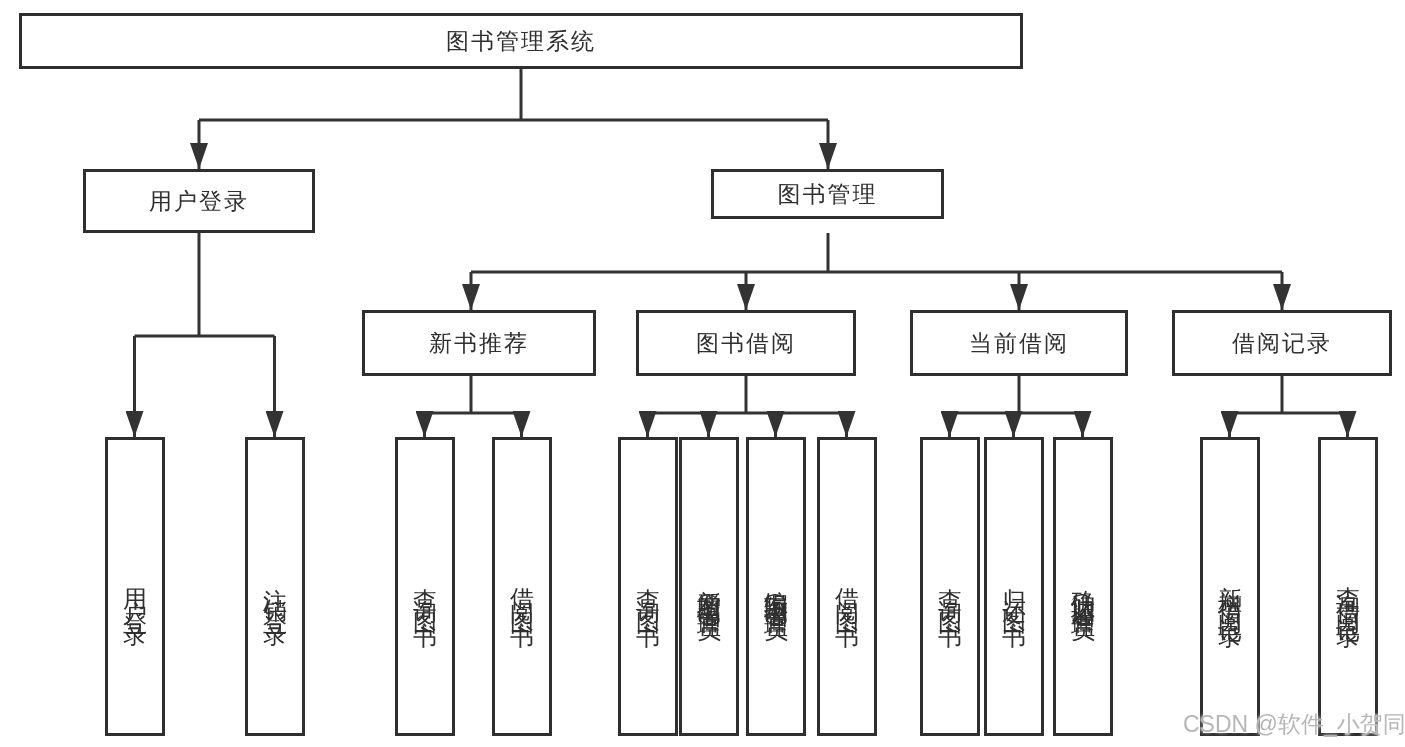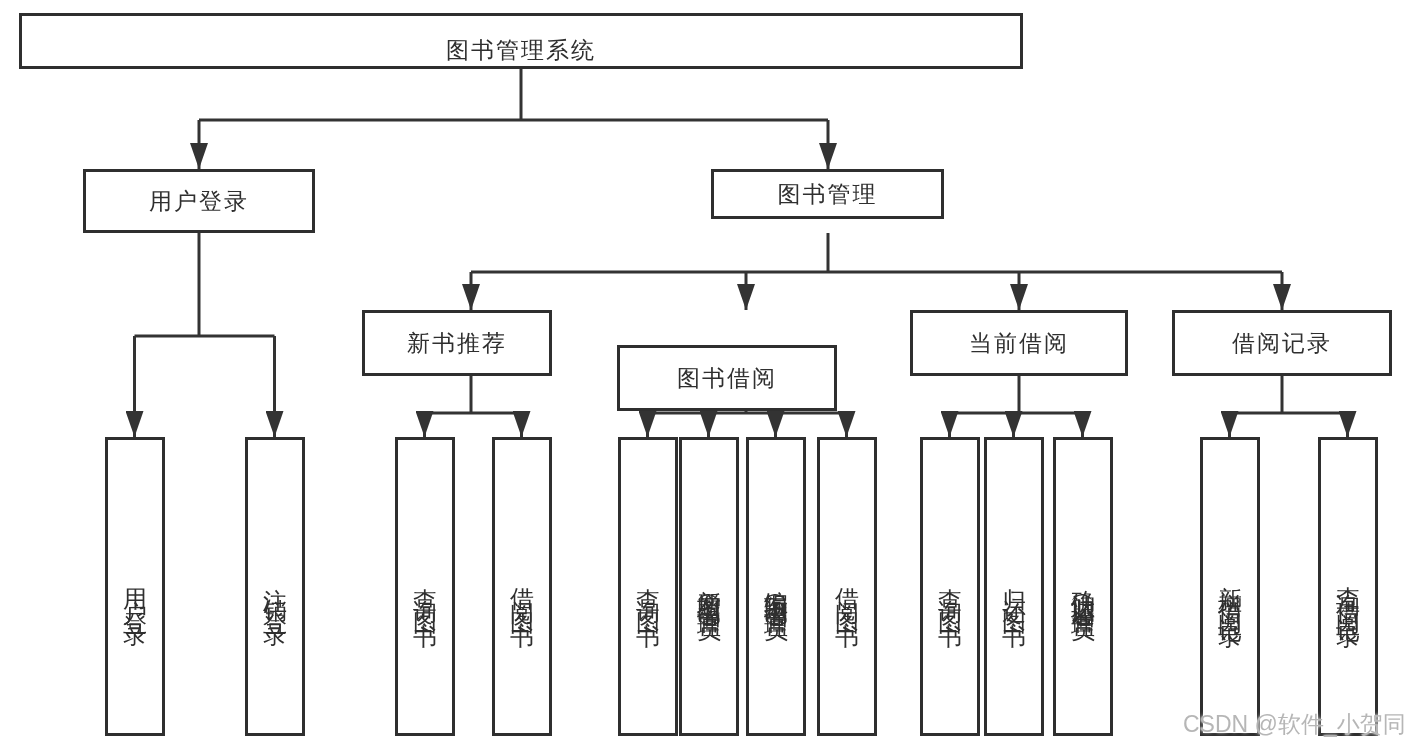--- a/index.html
+++ b/index.html
@@ -91,35 +91,35 @@
       <path d="M1013.5,413 V437" marker-end="url(#arrow)"></path>
       <path d="M1082.5,413 V437" marker-end="url(#arrow)"></path>
 
       <path d="M1282,376 V413"></path>
       <path d="M1229.5,413 H1347.5"></path>
       <path d="M1229.5,413 V437" marker-end="url(#arrow)"></path>
       <path d="M1347.5,413 V437" marker-end="url(#arrow)"></path>
     </g>
   </svg>
 
-  <div class="node hnode" style="left:19px;top:13px;width:1004px;height:56px;align-items:flex-end;">
+  <div class="node hnode" style="left:19px;top:13px;width:1004px;height:56px;">
     <span>图书管理系统</span>
   </div>
 
   <div class="node hnode" style="left:83px;top:169px;width:232px;height:64px;">
     <span>用户登录</span>
   </div>
   <div class="node hnode" style="left:711px;top:169px;width:233px;height:50px;">
     <span>图书管理</span>
   </div>
 
-  <div class="node hnode" style="left:362px;top:310px;width:190px;height:66px;">
+  <div class="node hnode" style="left:362px;top:310px;width:234px;height:66px;">
     <span>新书推荐</span>
   </div>
-  <div class="node hnode" style="left:617px;top:310px;width:220px;height:66px;margin-top:35px;">
+  <div class="node hnode" style="left:636px;top:310px;width:220px;height:66px;">
     <span>图书借阅</span>
   </div>
   <div class="node hnode" style="left:910px;top:310px;width:218px;height:66px;">
     <span>当前借阅</span>
   </div>
   <div class="node hnode" style="left:1172px;top:310px;width:220px;height:66px;">
     <span>借阅记录</span>
   </div>
 
   <div class="node vnode" style="left:105px;top:437px;width:60px;height:299px;">

